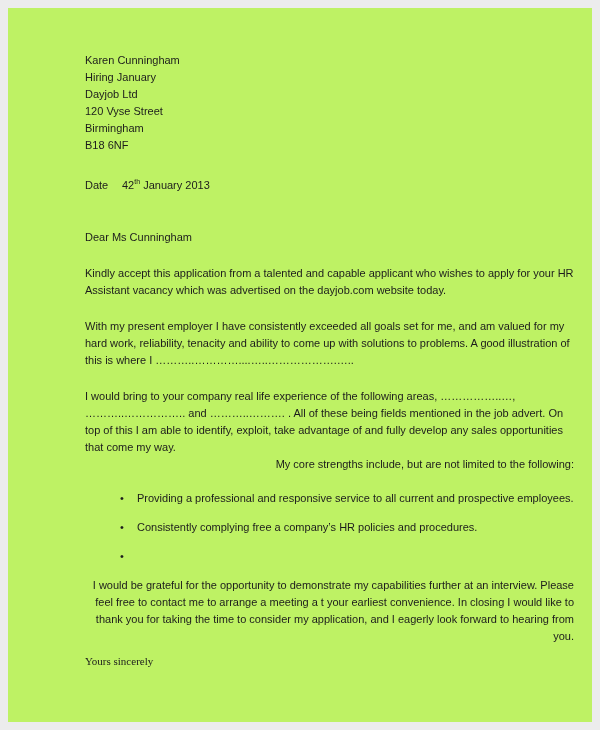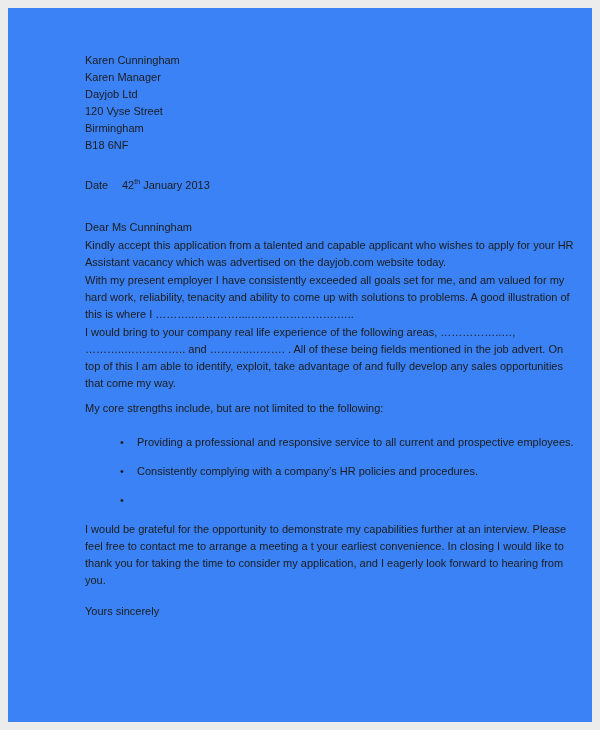--- a/index.html
+++ b/index.html
@@ -8,55 +8,55 @@
     height: 730px;
     background: #ececec;
     font-family: "Liberation Sans", sans-serif;
   }
   .page {
     position: absolute;
     left: 8px;
     top: 8px;
     width: 584px;
     height: 714px;
-    background: #3b82f6;
+    background: #bef264;
     padding: 44px 18px 30px 77px;
     color: #1c1c1c;
     font-size: 11px;
     line-height: 17px;
     overflow: hidden;
   }
   .address div { white-space: nowrap; }
   .dateline { margin-top: 17px; }
   .date-label { display: inline-block; width: 37px; margin-top: 6px; }
   sup.ordinal { font-size: 7px; vertical-align: super; line-height: 0; }
-  .salutation { margin-top: 25px; }
-  p.body-para { margin-top: 1px; }
-  p.body-para.tight { margin-top: 8px; }
+  .salutation { margin-top: 35px; }
+  p.body-para { margin-top: 19px; }
+  p.body-para.tight { margin-top: 0; text-align: right; }
   ul.bullets { list-style: none; margin-top: 17px; }
   ul.bullets li {
     display: flex;
     margin-left: 35px;
     margin-bottom: 12px;
   }
   ul.bullets li .bullet {
     display: inline-block;
     width: 17px;
     flex: 0 0 17px;
   }
-  .sign-off { margin-top: 14px; }
+  .sign-off { margin-top: 8px; font-family: Liberation Serif, serif; }
 </style>
 </head>
 <body>
 
 <div class="page">
 
   <div class="address">
     <div>Karen Cunningham</div>
-    <div>Karen Manager</div>
+    <div>Hiring January</div>
     <div>Dayjob Ltd</div>
     <div>120 Vyse Street</div>
     <div>Birmingham</div>
     <div>B18 6NF</div>
   </div>
 
   <div class="dateline">
     <span class="date-label">Date</span><span>42</span><sup class="ordinal">th</sup><span> January 2013</span>
   </div>
 
@@ -69,21 +69,21 @@
   <p class="body-para">I would bring to your company real life experience of the following areas, ……………..…, ………..…………….. and ………..………. . All of these being fields mentioned in the job advert. On top of this I am able to identify, exploit, take advantage of and fully develop any sales opportunities that come my way.</p>
   <p class="body-para tight">My core strengths include, but are not limited to the following:</p>
 
   <ul class="bullets">
     <li>
       <span class="bullet">•</span>
       <span>Providing a professional and responsive service to all current and prospective employees.</span>
     </li>
     <li>
       <span class="bullet">•</span>
-      <span>Consistently complying with a company’s HR policies and procedures.</span>
+      <span>Consistently complying free a company’s HR policies and procedures.</span>
     </li>
     <li>
       <span class="bullet">•</span>
     </li>
   </ul>
 
   <p class="body-para tight">I would be grateful for the opportunity to demonstrate my capabilities further at an interview. Please feel free to contact me to arrange a meeting a t your earliest convenience. In closing I would like to thank you for taking the time to consider my application, and I eagerly look forward to hearing from you.</p>
 
   <p class="sign-off">Yours sincerely</p>
 

